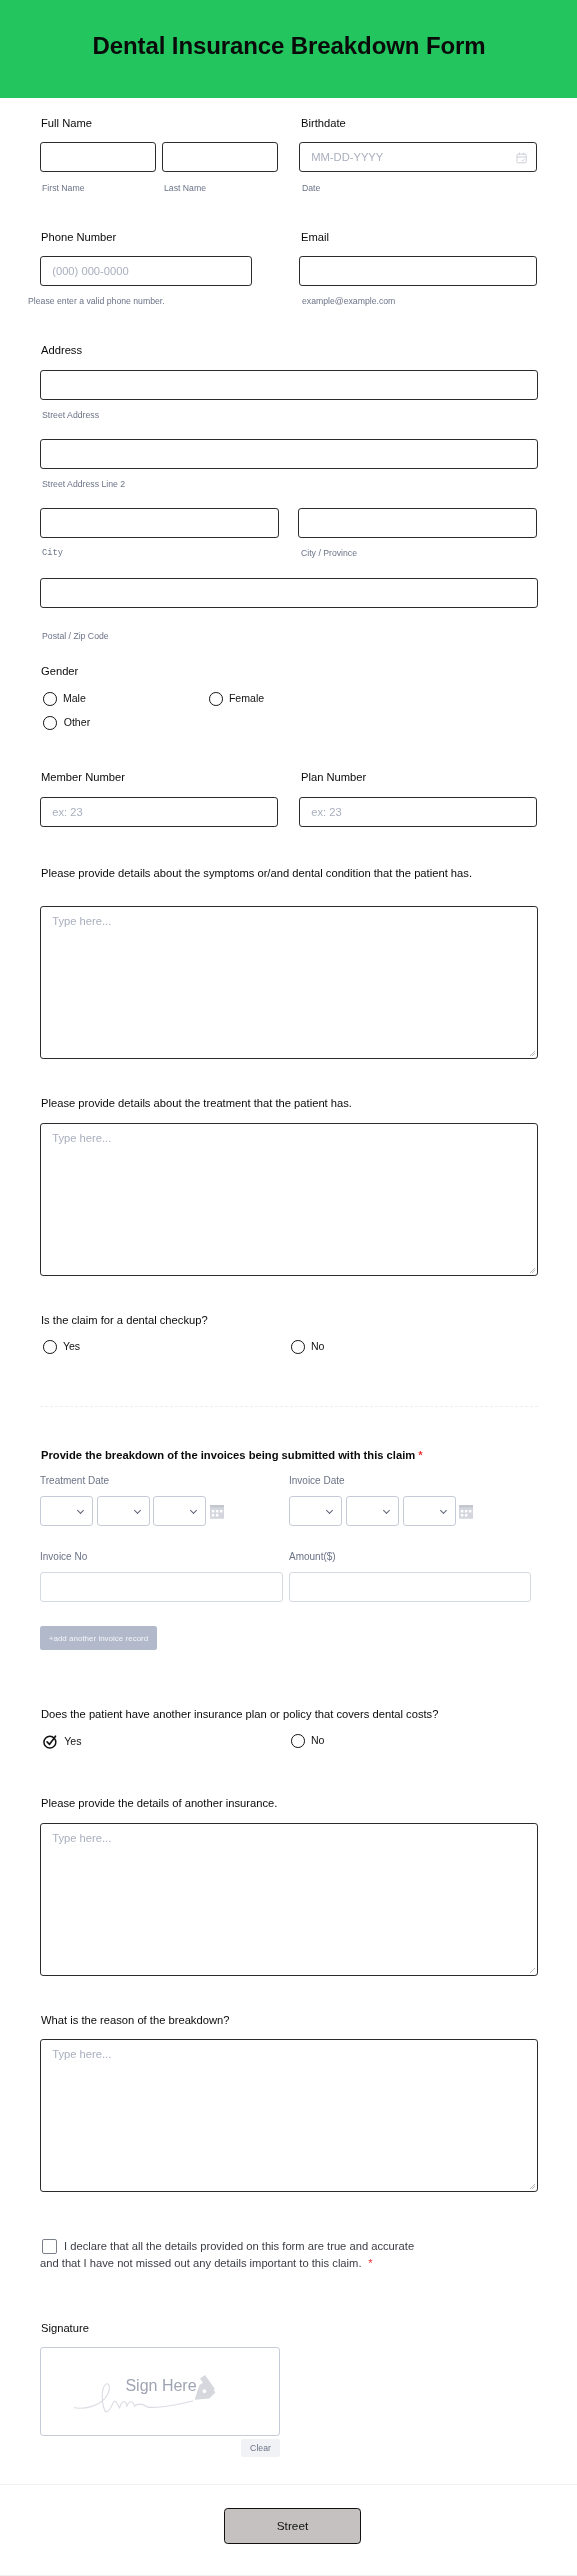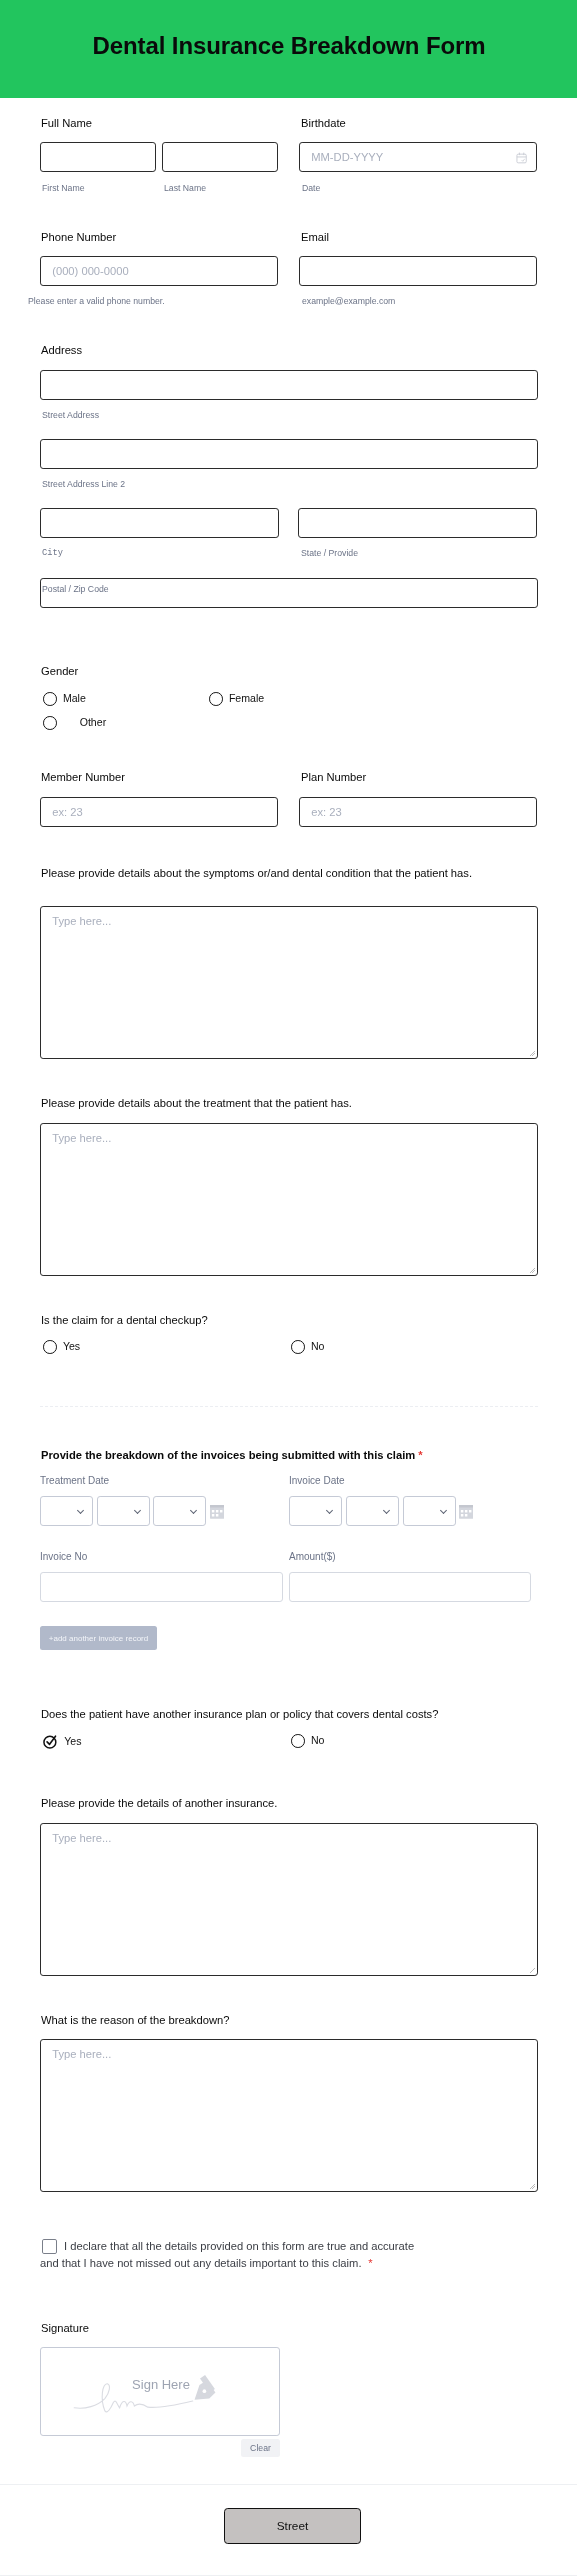--- a/index.html
+++ b/index.html
@@ -45,51 +45,51 @@
     <rect x="1.5" y="3.5" width="15" height="14" rx="2" fill="none" stroke="#c9ccd4" stroke-width="1.5"></rect>
     <line x1="1.5" y1="8" x2="16.5" y2="8" stroke="#c9ccd4" stroke-width="1.5"></line>
     <line x1="5.5" y1="1" x2="5.5" y2="5" stroke="#c9ccd4" stroke-width="1.5"></line>
     <line x1="12.5" y1="1" x2="12.5" y2="5" stroke="#c9ccd4" stroke-width="1.5"></line>
     <polyline points="9,13 11,15 14,11" fill="none" stroke="#c9ccd4" stroke-width="1.3"></polyline>
   </svg>
 </div>
 <div class="abs sub" style="left:302px;top:183px;">Date</div>
 
 <div class="abs lbl" style="left:41px;top:231px;">Phone Number</div>
-<div class="abs inp" style="left:40px;top:256px;width:238px;">
+<div class="abs inp" style="left:40px;top:256px;width:212px;">
   <span class="ph">(000) 000-0000</span>
 </div>
 <div class="abs sub" style="left:28px;top:296px;">Please enter a valid phone number.</div>
 
 <div class="abs lbl" style="left:301px;top:231px;">Email</div>
 <div class="abs inp" style="left:299px;top:256px;width:238px;"></div>
 <div class="abs sub" style="left:302px;top:296px;">example@example.com</div>
 
 <div class="abs lbl" style="left:41px;top:344px;">Address</div>
 <div class="abs inp" style="left:40px;top:370px;width:498px;"></div>
 <div class="abs sub" style="left:42px;top:410px;">Street Address</div>
 <div class="abs inp" style="left:40px;top:439px;width:498px;"></div>
 <div class="abs sub" style="left:42px;top:479px;">Street Address Line 2</div>
 <div class="abs inp" style="left:40px;top:508px;width:239px;"></div>
 <div class="abs inp" style="left:298px;top:508px;width:239px;"></div>
 <div class="abs sub" style="left:42px;top:548px;font-family:Liberation Mono, monospace;">City</div>
-<div class="abs sub" style="left:301px;top:548px;">State / Provide</div>
+<div class="abs sub" style="left:301px;top:548px;">City / Province</div>
 <div class="abs inp" style="left:40px;top:578px;width:498px;"></div>
-<div class="abs sub" style="left:42px;top:584px;">Postal / Zip Code</div>
+<div class="abs sub" style="left:42px;top:631px;">Postal / Zip Code</div>
 
 <div class="abs lbl" style="left:41px;top:665px;">Gender</div>
 <div class="abs" style="left:43px;top:692px;display:flex;align-items:center;gap:6.2px;">
   <span class="radio"></span>
   <span class="opt">Male</span>
 </div>
 <div class="abs" style="left:209px;top:692px;display:flex;align-items:center;gap:6.2px;">
   <span class="radio"></span>
   <span class="opt">Female</span>
 </div>
-<div class="abs" style="left:43px;top:716px;display:flex;align-items:flex-end;gap:23px;">
+<div class="abs" style="left:43px;top:716px;display:flex;align-items:flex-end;gap:7px;">
   <span class="radio"></span>
   <span class="opt">Other</span>
 </div>
 
 <div class="abs lbl" style="left:41px;top:771px;">Member Number</div>
 <div class="abs inp" style="left:40px;top:797px;width:238px;">
   <span class="ph">ex: 23</span>
 </div>
 <div class="abs lbl" style="left:301px;top:771px;">Plan Number</div>
 <div class="abs inp" style="left:299px;top:797px;width:238px;">
@@ -198,21 +198,21 @@
 
 <div class="abs" style="left:42px;top:2239px;width:15px;height:15px;border:0.9px solid #7a7f8a;border-radius:1.9px;background:#fff;"></div>
 <div class="abs" style="left:64px;top:2238px;font-size:11.2px;color:#3a3d44;line-height:17px;">I declare that all the details provided on this form are true and accurate</div>
 <div class="abs" style="left:40px;top:2255px;font-size:11.2px;color:#3a3d44;line-height:17px;">
   <span>and that I have not missed out any details important to this claim.</span>
   <span class="req" style="margin-left:3.7px;">*</span>
 </div>
 
 <div class="abs lbl" style="left:41px;top:2322px;">Signature</div>
 <div class="abs" style="left:40px;top:2347px;width:240px;height:89px;border:0.9px solid #c5cad6;border-radius:3.1px;background:#fff;">
-  <div class="abs" style="left:0;top:29px;width:240px;text-align:center;font-size:13px;color:#9ea4b2;">Sign Here</div>
+  <div class="abs" style="left:0;top:29px;width:240px;text-align:center;font-size:16px;color:#9ea4b2;">Sign Here</div>
   <svg class="abs" style="left:31px;top:26px;" width="180" height="43" viewBox="0 0 290 70">
     <path d="M2 55 C 20 58, 40 52, 52 40 C 60 30, 62 18, 56 16 C 48 15, 44 40, 52 60 C 56 66, 62 55, 66 46 C 70 40, 72 50, 76 55 C 80 42, 86 42, 88 52 C 92 42, 98 44, 100 52 C 108 46, 116 50, 122 54 C 140 56, 170 50, 195 44" fill="none" stroke="#dadce2" stroke-width="1.8" stroke-linecap="round"></path>
     <path d="M198 42 L 206 18 L 218 10 L 232 30 L 222 40 Z" fill="#d6d8de"></path>
     <rect x="214" y="2" width="10" height="28" transform="rotate(-35 219 16)" fill="#d6d8de"></rect>
     <circle cx="214" cy="28" r="3" fill="#fff"></circle>
   </svg>
 </div>
 <div class="abs" style="left:241px;top:2439px;width:39px;height:18px;background:#f1f2f5;border-radius:2.5px;font-size:8.7px;color:#6b7387;display:flex;align-items:center;justify-content:center;">Clear</div>
 
 <div class="abs" style="left:0;top:2484px;width:578px;height:1.2px;background:#eef0f3;"></div>

